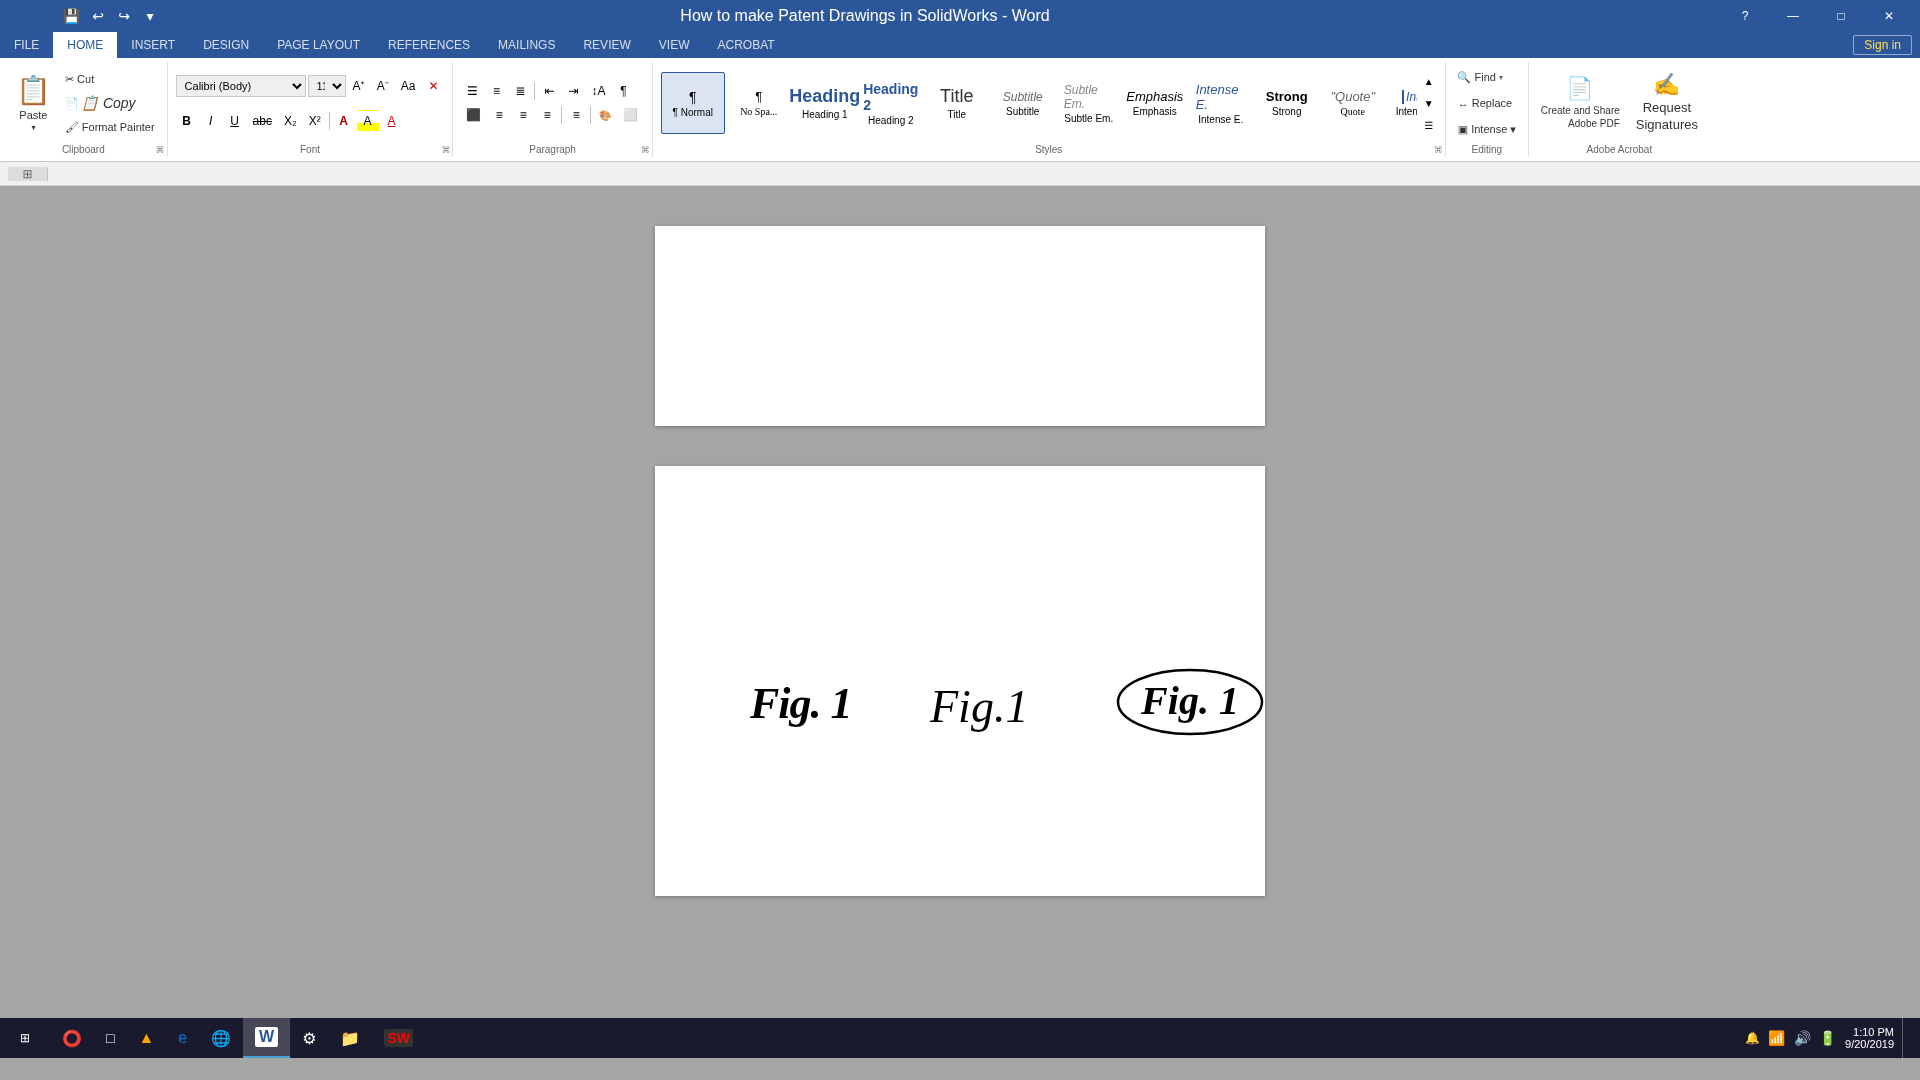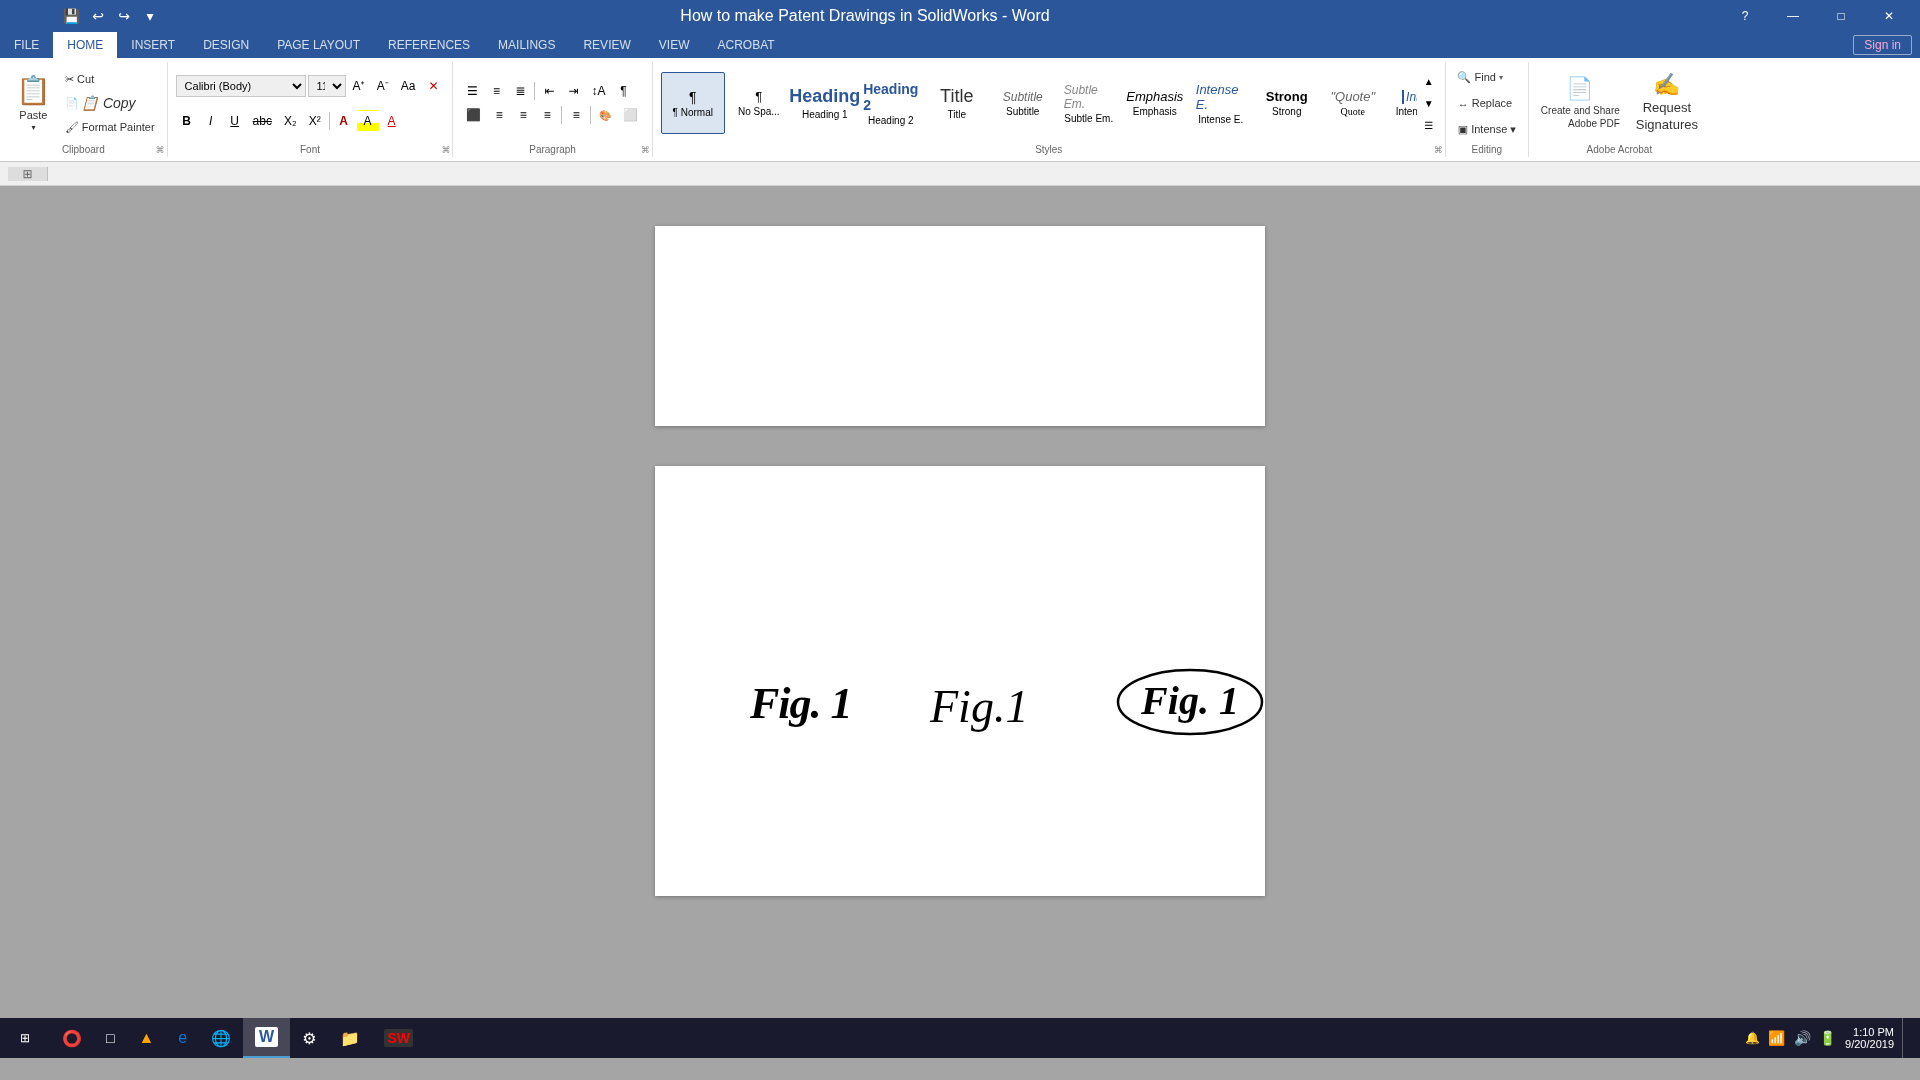--- a/index.html
+++ b/index.html
@@ -286,21 +286,21 @@
       align-items: center;
       padding: 0 8px;
       font-size: 10px;
       color: #666;
     }
 
     
     .sign-in-btn {
       background: transparent;
       border: 1px solid rgba(255,255,255,0.5);
-      color: #f9a8d4;
+      color: #fde047;
       padding: 2px 10px;
       cursor: pointer;
       font-size: 12px;
       border-radius: 2px;
     }
 
     .styles-scroll-btn {
       display: flex;
       flex-direction: column;
       gap: 2px;
@@ -521,21 +521,21 @@
     <div class="ribbon-group-content" style="flex-wrap: nowrap; overflow: hidden; max-width: 780px;">
       <div class="styles-list">
 
         <div class="style-item active">
           <span style="font-size:14px; color:#000;">¶</span>
           <span style="font-size:10px;">¶ Normal</span>
         </div>
 
         <div class="style-item">
           <span style="font-size:13px;">¶</span>
-          <span style="font-size:10px;">No Spa...</span>
+          <span style="font-size:10px;font-family:Liberation Serif, serif;">No Spa...</span>
         </div>
 
         <div class="style-item">
           <span style="font-size:18px; font-weight:bold; color:#2b579a;">Heading</span>
           <span style="font-size:10px;">Heading 1</span>
         </div>
 
         <div class="style-item">
           <span style="font-size:14px; font-weight:bold; color:#2b579a;">Heading 2</span>
           <span style="font-size:10px;">Heading 2</span>

